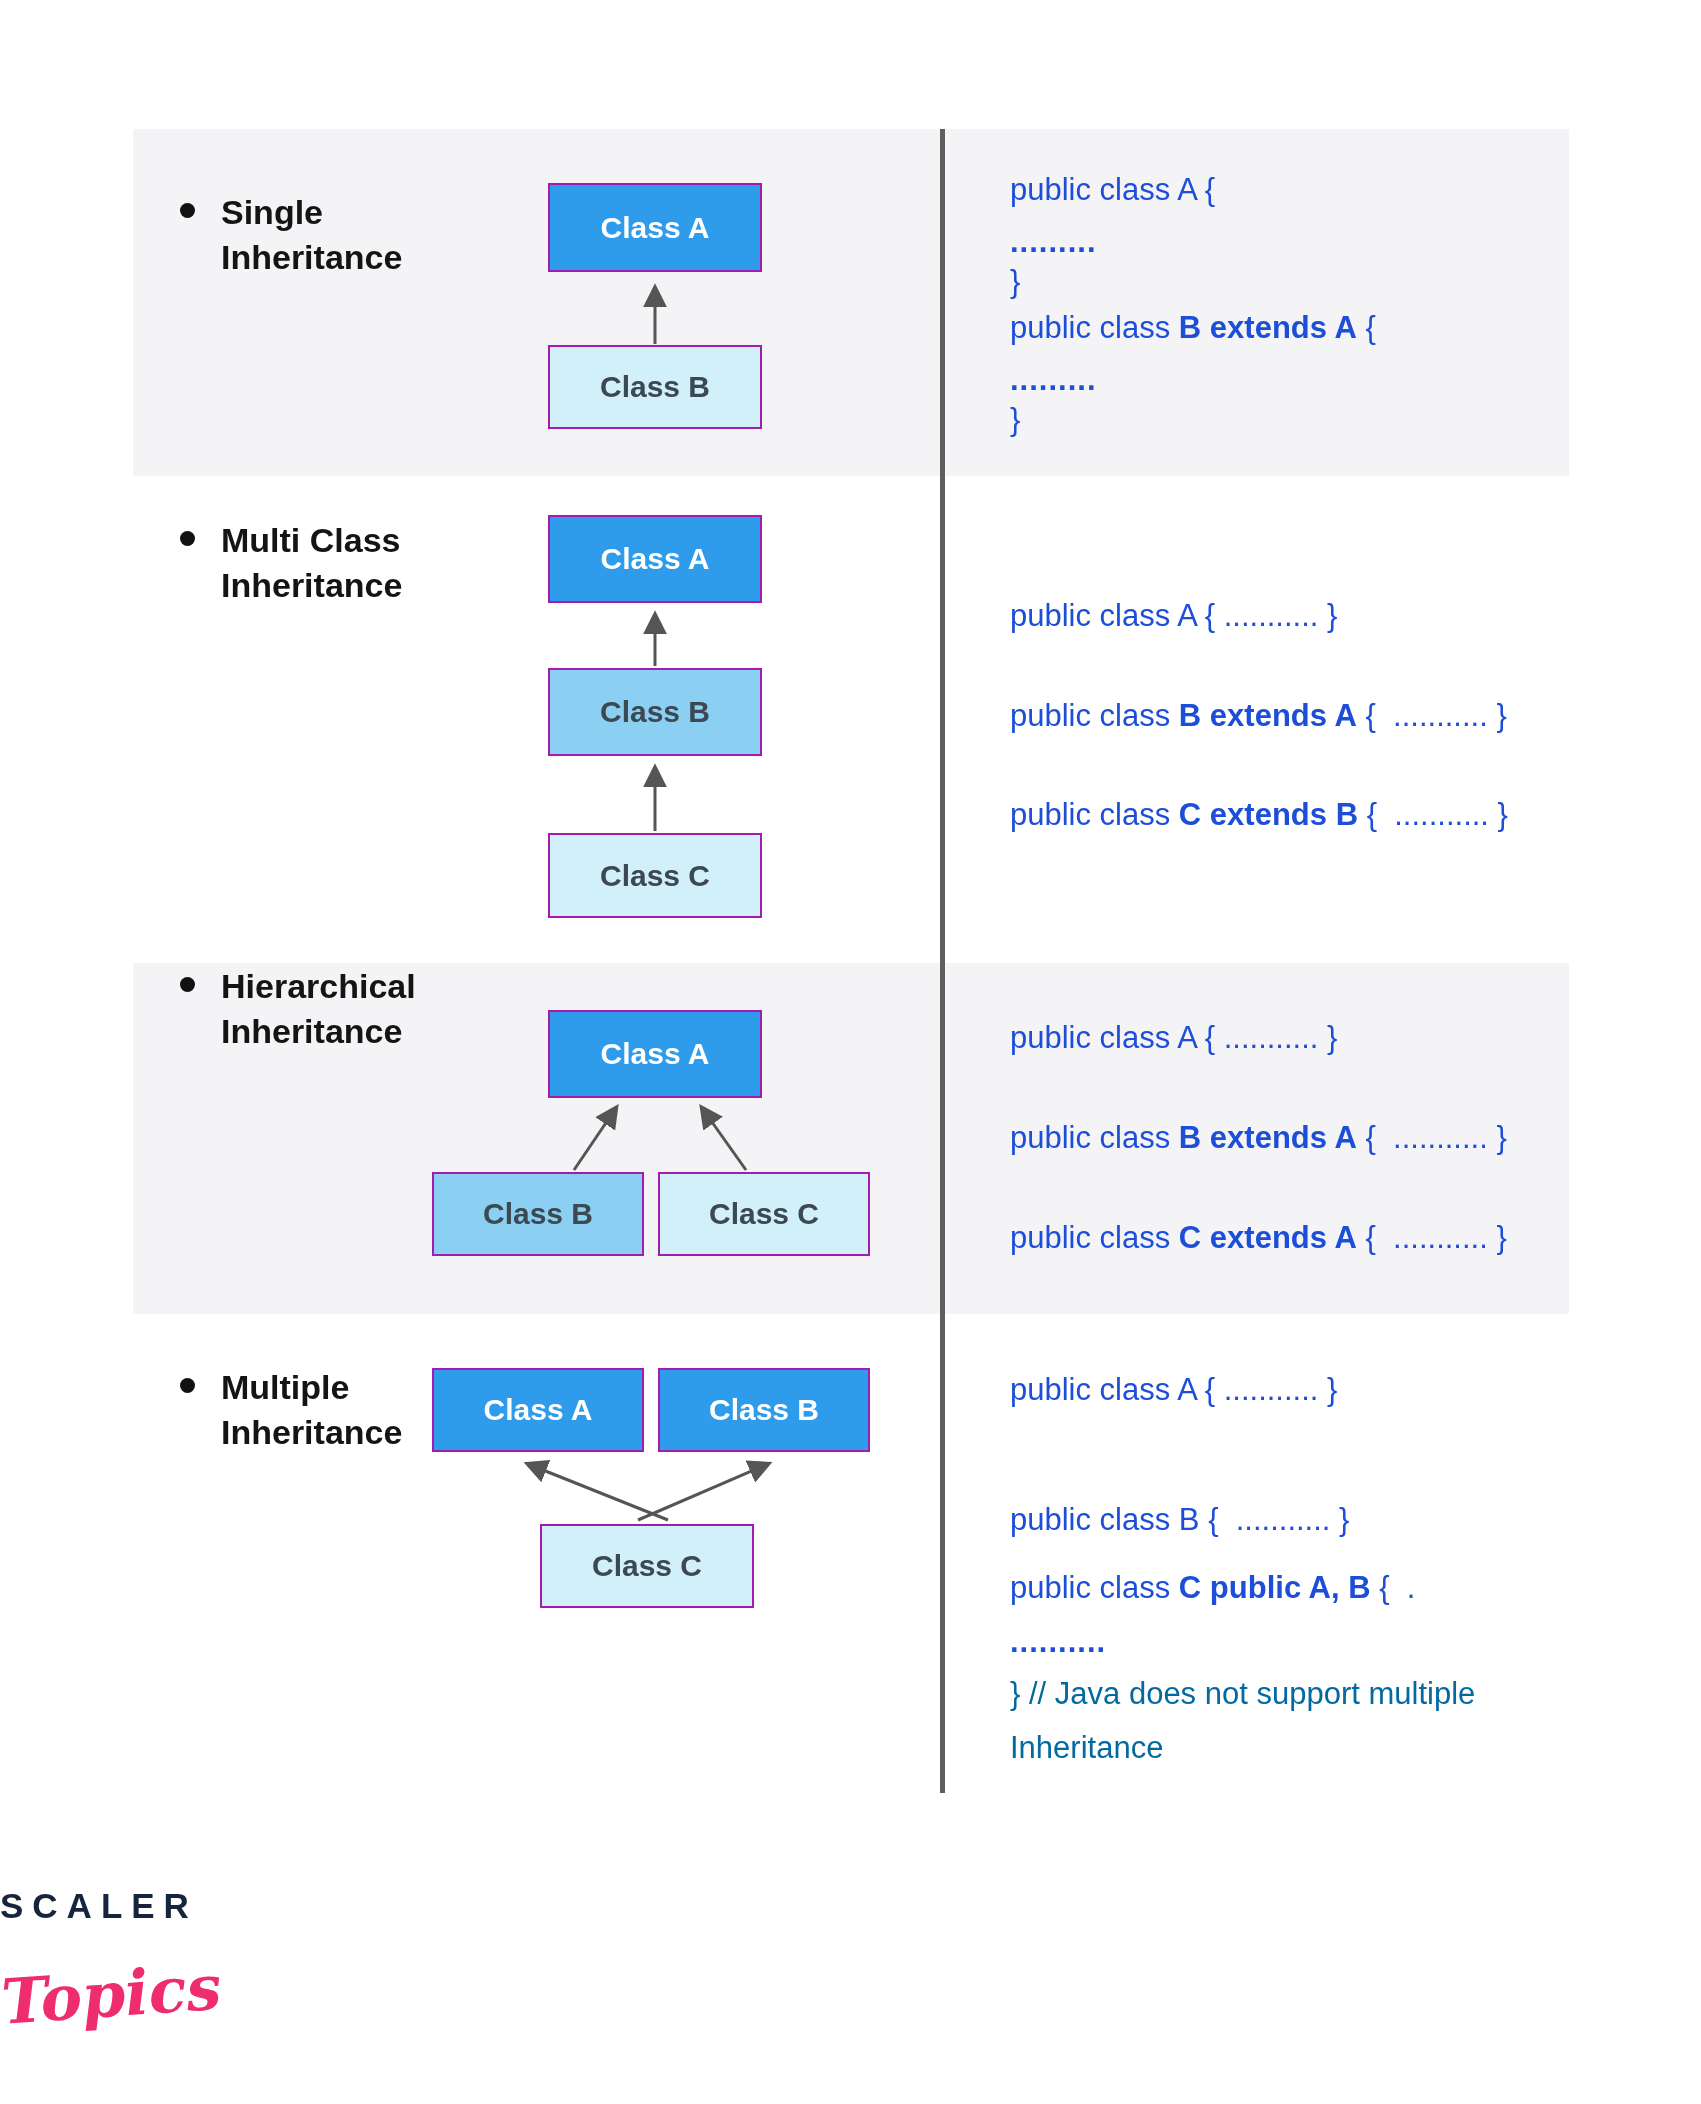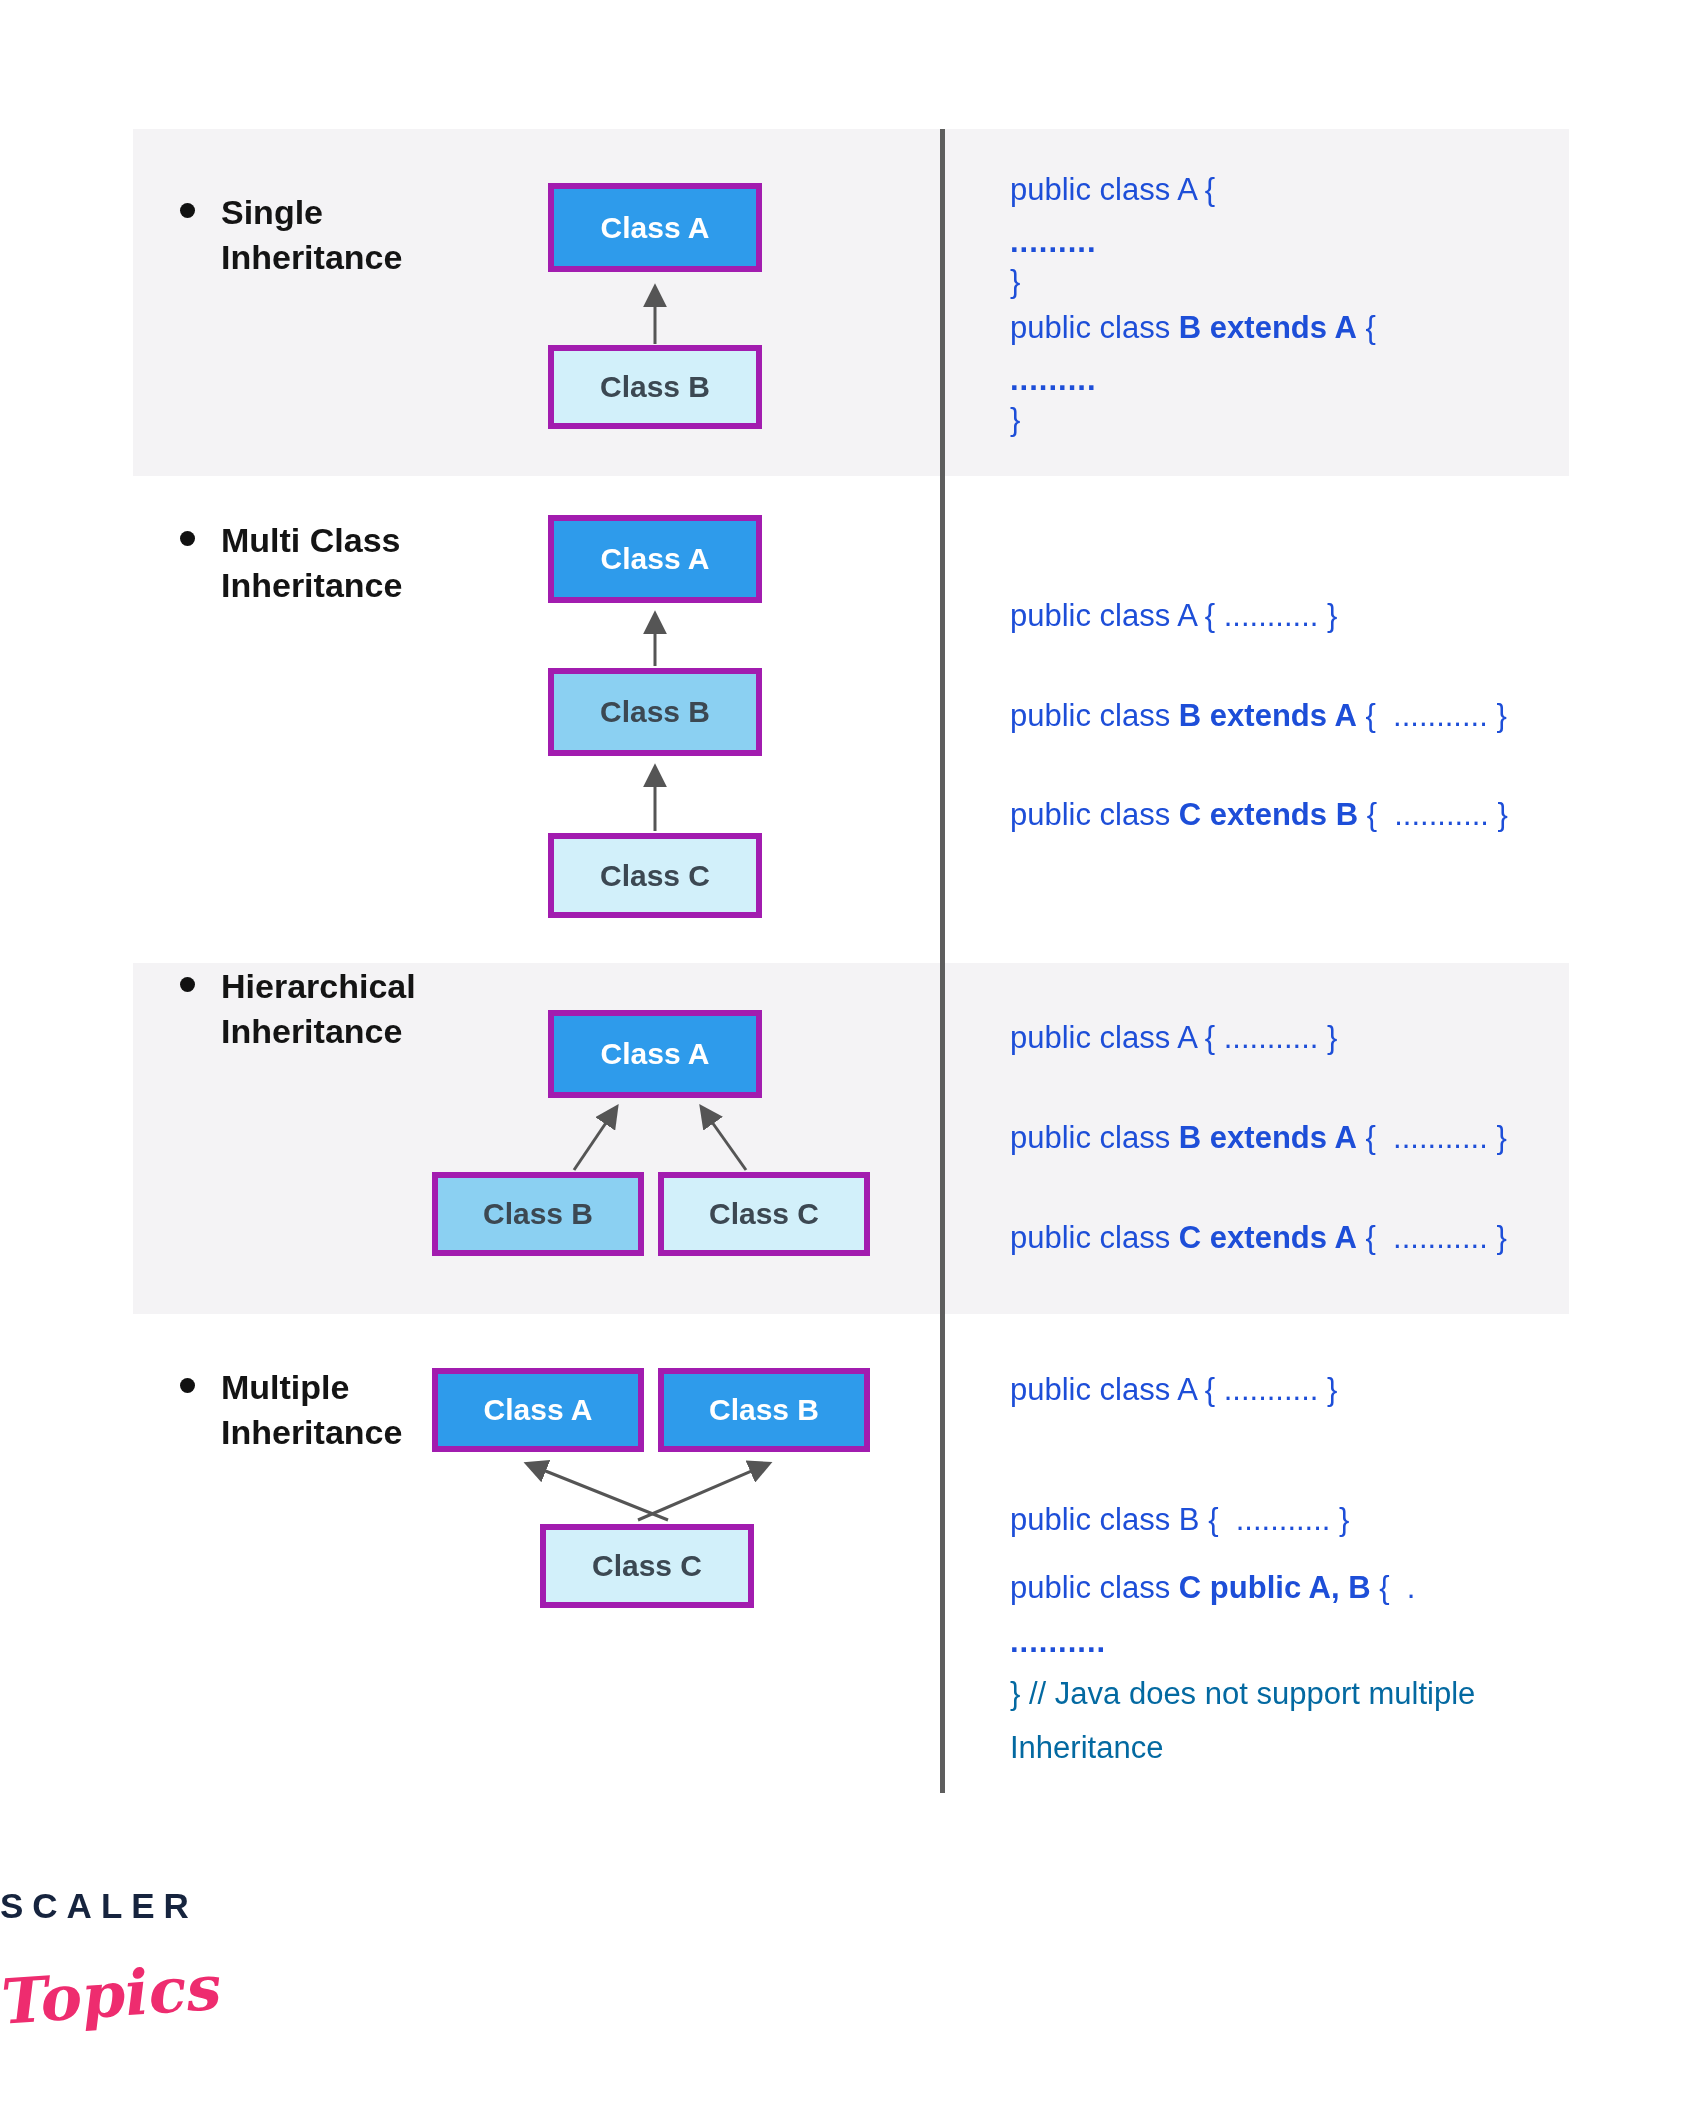--- a/index.html
+++ b/index.html
@@ -6,21 +6,21 @@
   .page{position:relative;width:1701px;height:2104px;background:#ffffff;
         font-family:"Liberation Sans",sans-serif;overflow:hidden;border-radius:19px;}
   .band{position:absolute;background:#f4f3f5;}
   .band1{left:133px;top:129px;width:1436px;height:347px;}
   .band2{left:133px;top:963px;width:1436px;height:351px;}
   .divider{position:absolute;left:940px;top:129px;width:5px;height:1664px;background:#5e5e5e;}
   .bullet-label{position:absolute;display:flex;align-items:flex-start;
         font-size:34px;font-weight:bold;color:#141414;line-height:1.32;}
   .dot{flex:0 0 auto;width:15px;height:15px;border-radius:50%;background:#111;margin:13px 26px 0 0;}
   .cbox{position:absolute;display:flex;align-items:center;justify-content:center;
-        font-size:30px;font-weight:bold;border:6px solid #a21caf;box-sizing:border-box;}
+        font-size:30px;font-weight:bold;border:2px solid #a21caf;box-sizing:border-box;}
   .blue{background:#2e9beb;color:#ffffff;}
   .mid{background:#8bd0f2;color:#3c4852;}
   .light{background:#d2f0fa;color:#3c4852;}
   .code-line{position:absolute;left:1010px;font-size:31px;color:#1d4ed8;white-space:pre;}
   .code-line b{font-weight:bold;}
   .dotsline{font-weight:bold;letter-spacing:1px;}
   .red{color:#0369a1;}
   .arrows{position:absolute;left:0;top:0;pointer-events:none;}
   .logo{position:absolute;left:0;top:1886px;width:1372px;text-align:left;}
   .logo-scaler{font-size:35px;font-weight:800;letter-spacing:9px;color:#16243e;}

